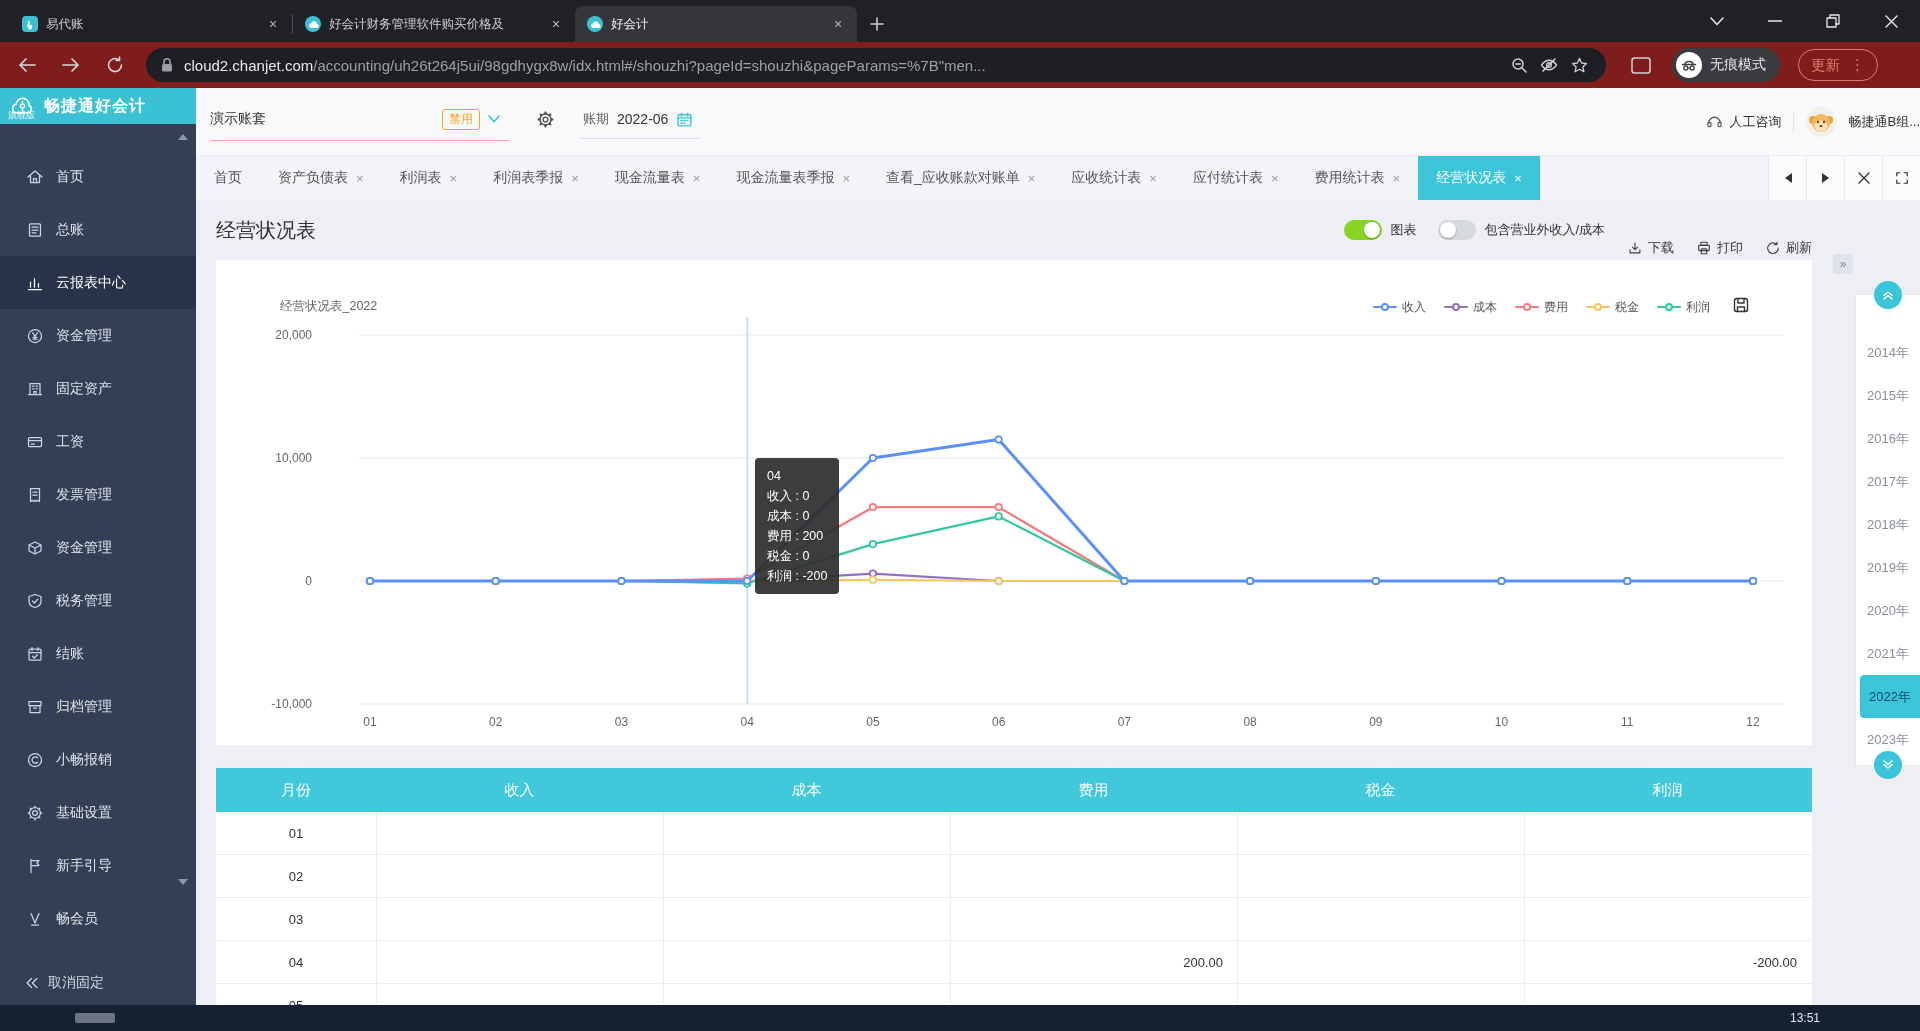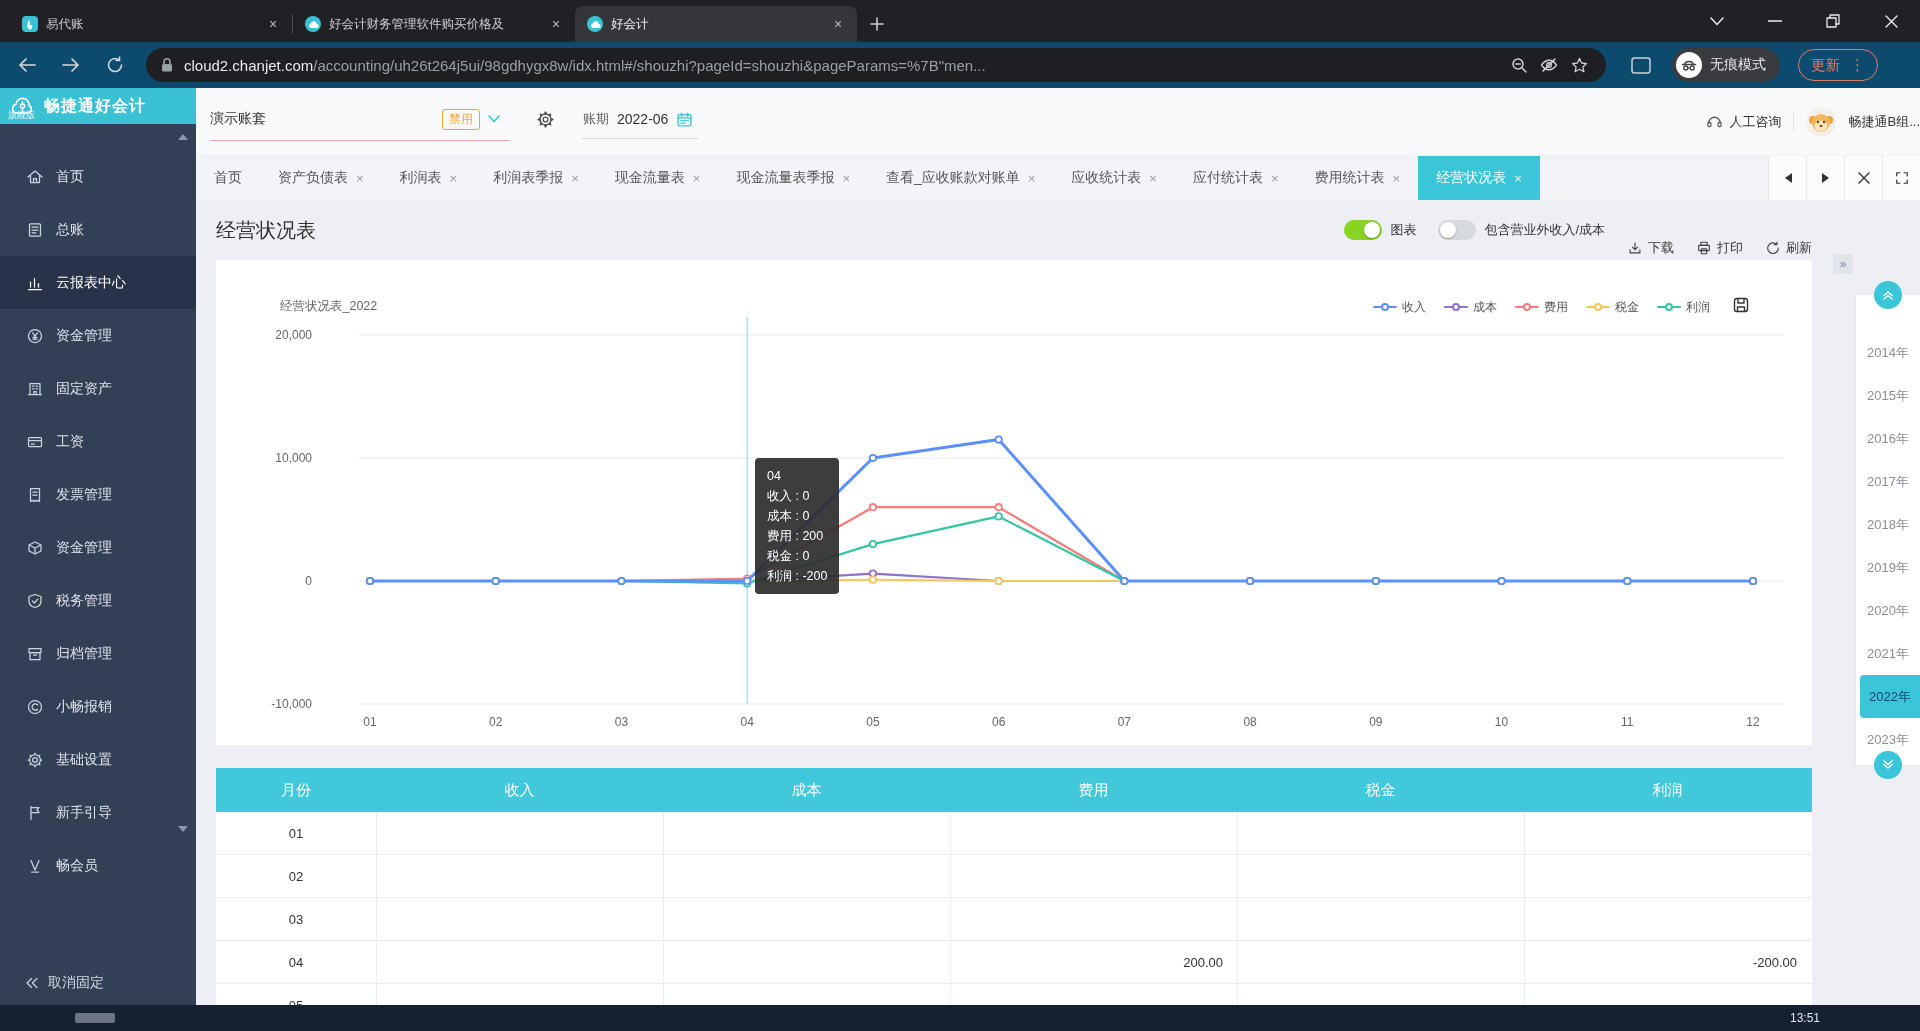--- a/index.html
+++ b/index.html
@@ -12,21 +12,21 @@
   .btab.active { background:#35363a; color:#eceef0; border-radius:8px 8px 0 0; }
   .btab .ttl { flex:1; white-space:nowrap; overflow:hidden; }
   .btab .bclose { width:18px; height:18px; display:flex; align-items:center; justify-content:center; border-radius:50%; color:#b7babd; font-size:14px; }
   .tabdiv { width:1px; height:20px; background:#4a4d51; margin-bottom:8px; }
   .favsq { width:16px; height:16px; border-radius:4px; background:#3ac2d4; flex:none; display:flex; align-items:center; justify-content:center; }
   .favc { width:16px; height:16px; border-radius:50%; background:#3ac2d4; flex:none; display:flex; align-items:center; justify-content:center; }
   .newtab { width:28px; height:28px; margin:0 0 4px 6px; display:flex; align-items:center; justify-content:center; }
   .wctrls { position:absolute; right:0; top:0; height:42px; display:flex; align-items:center; }
   .wc { width:58px; height:42px; display:flex; align-items:center; justify-content:center; }
 
-  .btoolbar { position:absolute; top:42px; left:0; width:1920px; height:46px; background:#0c4a6e; display:flex; align-items:center; }
+  .btoolbar { position:absolute; top:42px; left:0; width:1920px; height:46px; background:#7f1d1d; display:flex; align-items:center; }
   .navbtn { width:34px; height:34px; display:flex; align-items:center; justify-content:center; margin-left:10px; }
   .urlpill { margin-left:14px; width:1460px; height:34px; background:#1e1f22; border-radius:17px; display:flex; align-items:center; padding:0 12px 0 14px; }
   .urltext { flex:1; font-size:15px; color:#9aa0a6; white-space:nowrap; overflow:hidden; margin-left:10px; }
   .urltext b { color:#e8eaed; font-weight:normal; }
   .pillico { width:30px; height:30px; display:flex; align-items:center; justify-content:center; flex:none; }
   .sidepanel { margin-left:18px; }
   .incogchip { margin-left:14px; height:34px; background:#3a3b3f; border-radius:17px; display:flex; align-items:center; gap:8px; padding:0 14px 0 4px; color:#e8eaed; font-size:14px; }
   .updatepill { margin-left:18px; height:32px; border:1.5px solid #dd7a6a; border-radius:17px; display:flex; align-items:center; gap:10px; padding:0 12px; color:#e2786a; font-size:14.5px; }
   .dots3 { letter-spacing:0; font-size:15px; color:#e2786a; }
 
@@ -305,20 +305,27 @@
           <svg class="si" viewBox="0 0 18 18">
               <path d="M3 6 L9 3 L15 6 V12 L9 15 L3 12 Z M3 6 L9 9 L15 6 M9 9 V15"></path>
             </svg>
           <span>资金管理</span>
         </div>
         <div class="sitem">
           <svg class="si" viewBox="0 0 18 18">
               <path d="M9 2.5 L15 4.5 V9 C15 12.4 12.5 14.7 9 15.5 C5.5 14.7 3 12.4 3 9 V4.5 Z M6.5 9 L8.4 11 L11.8 7.2"></path>
             </svg>
           <span>税务管理</span>
+        </div>
+        <div class="sitem">
+          <svg class="si" viewBox="0 0 18 18">
+              <rect x="3" y="4" width="12" height="11" rx="1"></rect>
+              <path d="M3 7.5 H15 M6 2.5 V5.5 M12 2.5 V5.5 M6.5 11.2 L8.3 13 L11.3 9.8"></path>
+            </svg>
+          <span>结账</span>
         </div>
         <div class="sitem">
           <svg class="si" viewBox="0 0 18 18">
               <rect x="3" y="3.5" width="12" height="4"></rect>
               <path d="M4 7.5 H14 V14.5 H4 Z M7.5 10 H10.5"></path>
             </svg>
           <span>归档管理</span>
         </div>
         <div class="sitem">
           <svg class="si" viewBox="0 0 18 18">

